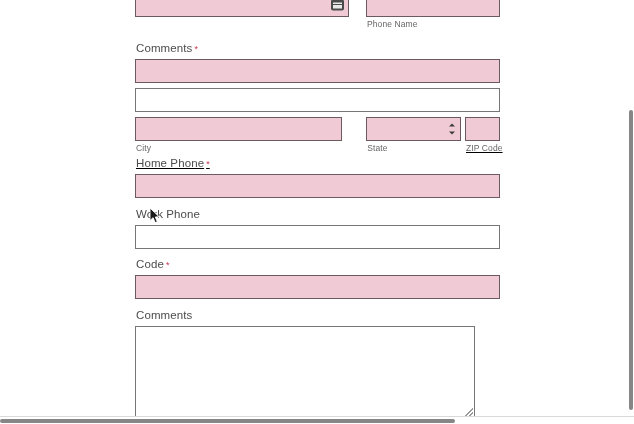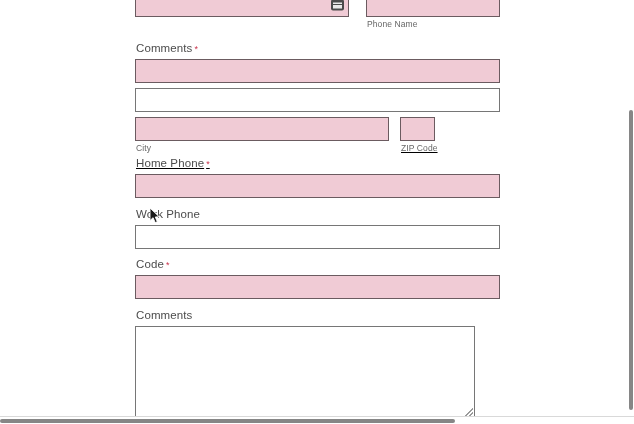--- a/index.html
+++ b/index.html
@@ -111,21 +111,21 @@
     height: 6px;
     background:
       linear-gradient(to bottom,
         #e8e8e8 0px, #e8e8e8 2px,
         #4a4a4a 2px, #4a4a4a 3px,
         #e8e8e8 3px, #e8e8e8 5px);
   }
 
   
   #csz-row { display: flex; }
-  #csz-row .cell-city  { width: 254px; margin-right: 11px; }
+  #csz-row .cell-city  { width: 232px; margin-right: 24px; }
   #csz-row .cell-state { width: 106px; margin-right: 4px; }
   #csz-row .cell-zip   { width: 35px; text-decoration: underline; }
 
   
   .spinner {
     position: absolute;
     right: 5px;
     top: 50%;
     transform: translateY(-50%);
     width: 7px;
@@ -244,20 +244,29 @@
       <div class="inp required"></div>
       <div style="height:5px;"></div>
       <div class="inp"></div>
       <div style="height:5px;"></div>
 
       <div id="csz-row">
         <div class="cell-city">
           <div class="inp required"></div>
           <div class="sub-label">City</div>
         </div>
+        <div class="cell-state">
+          <div class="inp required">
+            <span class="spinner">
+              <span class="tri up"></span>
+              <span class="tri down"></span>
+            </span>
+          </div>
+          <div class="sub-label">State</div>
+        </div>
         <div class="cell-zip">
           <div class="inp required"></div>
           <div class="sub-label">ZIP Code</div>
         </div>
       </div>
     </div>
 
     <div class="group" style="position:absolute; left:0; top:156px; width:365px;text-decoration:underline;">
       <div class="field-label">
         <span>Home Phone</span><span class="req-star">*</span>

